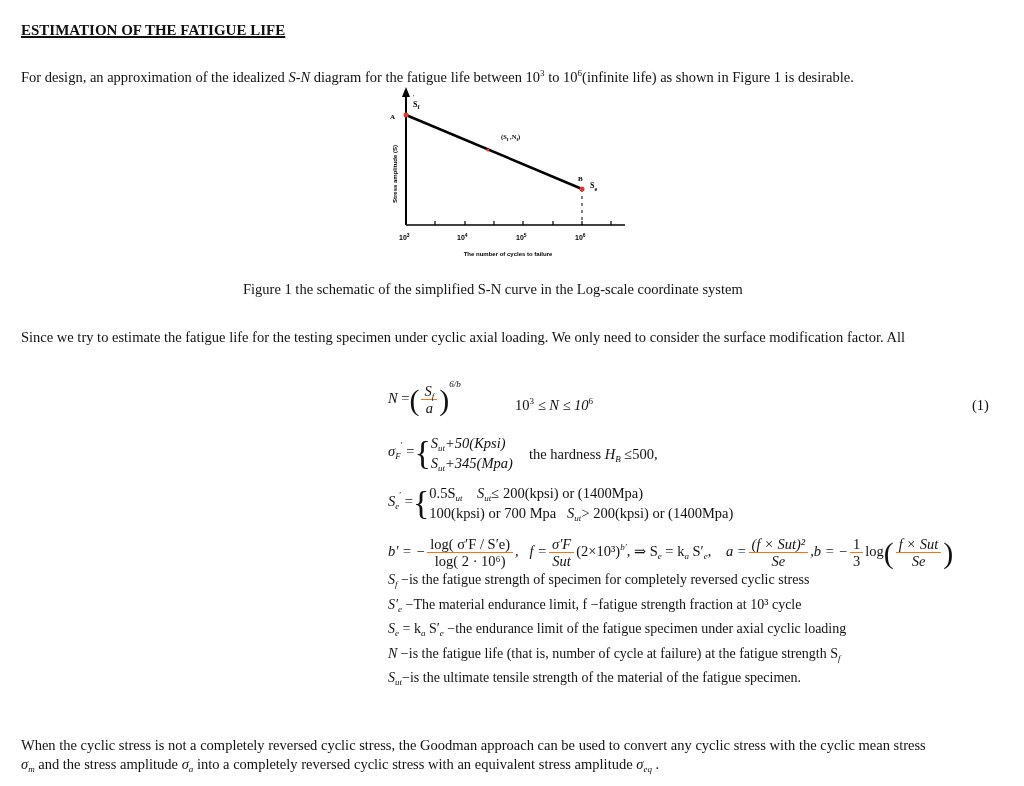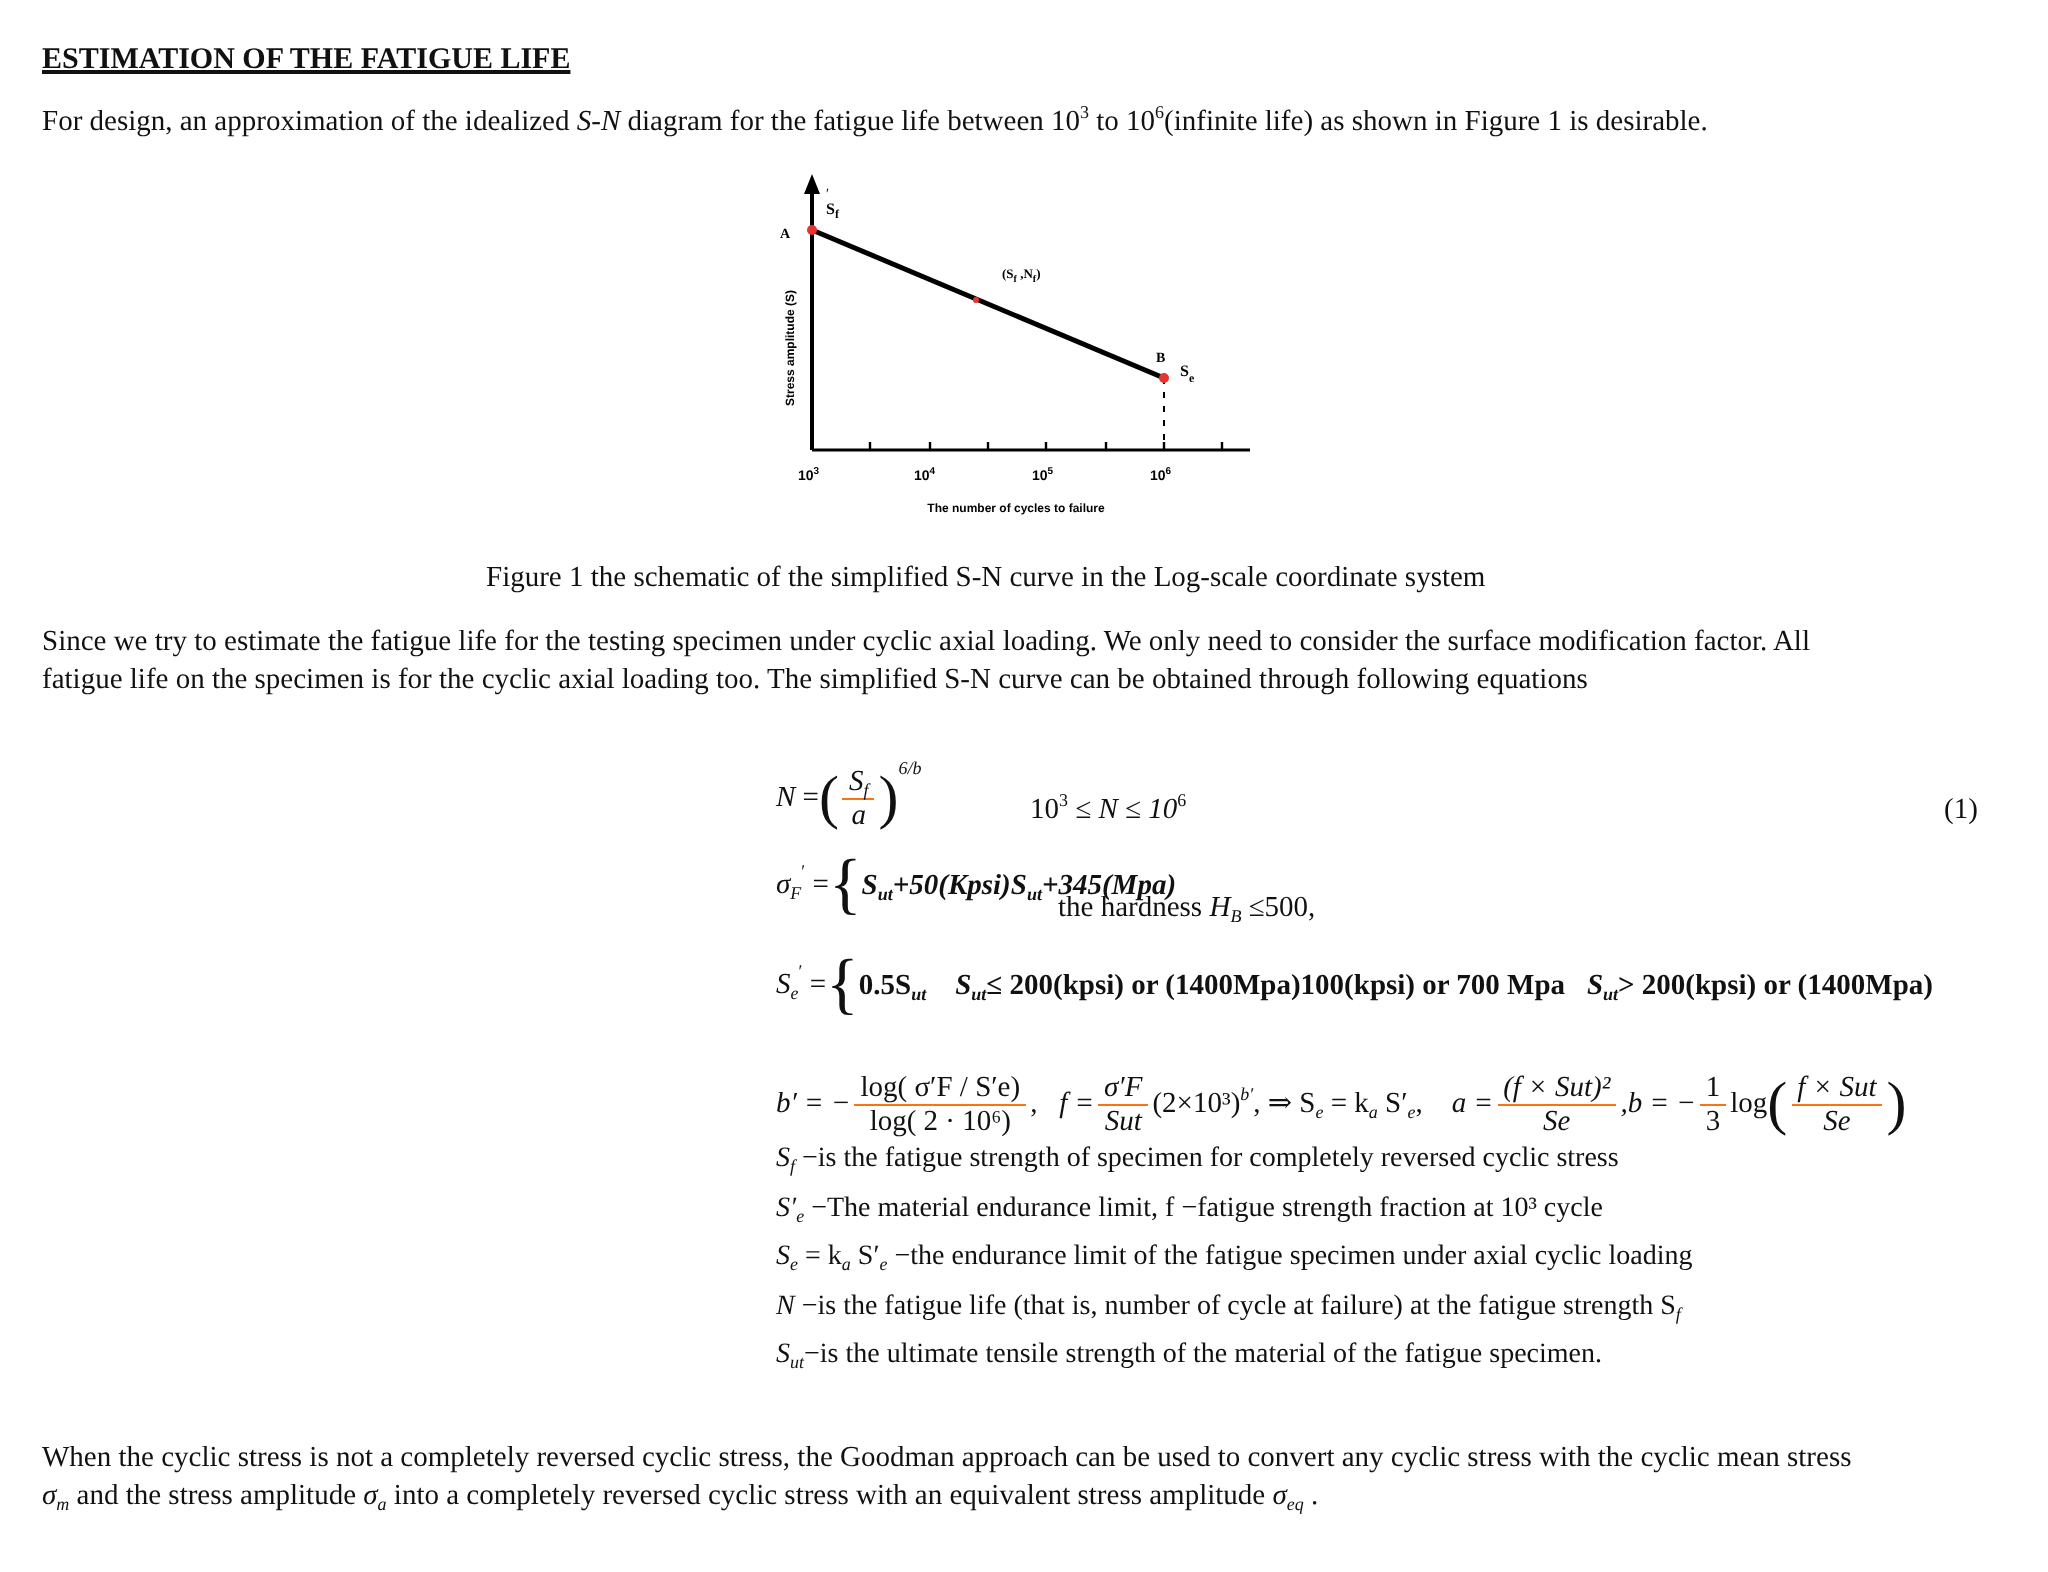--- a/index.html
+++ b/index.html
@@ -6,33 +6,33 @@
   body {
     width: 1024px; height: 786px; position: relative; overflow: hidden;
     font-family: "Liberation Serif", "DejaVu Serif", serif;
     color: #111111; font-size: 14.5px;
   }
   .abs { position: absolute; white-space: nowrap; }
   .title {
     left: 21px; top: 22px; font-weight: bold; font-size: 15px;
     text-decoration: underline; text-decoration-thickness: 1.5px;
   }
-  .para { left: 21px; font-size: 14.5px; line-height: 18.5px; }
+  .para { left: 21px; font-size: 14.5px; line-height: 18.5px; margin-top: 16px; }
   i, .it { font-style: italic; }
   sup { font-size: 9px; vertical-align: 6px; line-height: 0; }
   sub { font-size: 9px; vertical-align: -3px; line-height: 0; }
   .figure { left: 385px; top: 85px; width: 250px; height: 180px; }
   .caption { left: 243px; top: 281px; font-size: 14.5px; }
   .eq { font-size: 14.5px; }
   .frac { display: inline-flex; flex-direction: column; align-items: center; vertical-align: middle; margin: 0 2px; }
   .frac .num { border-bottom: 1px solid #f97316; padding: 0 3px; line-height: 16px; }
   .frac .den { padding: 0 3px; line-height: 16px; }
   .bigparen { font-size: 30px; font-weight: 200; vertical-align: middle; line-height: 0; }
   .brace { font-size: 34px; font-weight: 200; line-height: 0; vertical-align: middle; }
-  .cases { display: inline-flex; flex-direction: row; vertical-align: middle; line-height: 20px; font-weight: bold; }
+  .cases { display: inline-flex; flex-direction: column; vertical-align: middle; line-height: 20px; }
   .defs { font-size: 14px; line-height: 24.5px; }
   .eqnum { left: 972px; top: 397px; }
 </style>
 </head>
 <body>
 
 <div class="abs title">ESTIMATION OF THE FATIGUE LIFE</div>
 
 <div class="abs para" style="top:52px;">
   <span>For design, an approximation of the idealized </span><i>S-N</i><span> diagram for the fatigue life between 10</span><sup>3</sup><span> to 10</span><sup>6</sup><span>(infinite life) as shown in Figure 1 is desirable.</span>
@@ -76,21 +76,20 @@
     </g>
     <text x="123" y="171" text-anchor="middle" font-size="6" font-weight="bold" font-family="Liberation Sans, sans-serif">The number of cycles to failure</text>
     <text x="0" y="0" transform="translate(12,118) rotate(-90)" font-size="6" font-weight="bold" font-family="Liberation Sans, sans-serif">Stress amplitude (S)</text>
   </svg>
 </div>
 
 <div class="abs caption">Figure 1 the schematic of the simplified S-N curve in the Log-scale coordinate system</div>
 
 <div class="abs para" style="top:312px;">
   <div>Since we try to estimate the fatigue life for the testing specimen under cyclic axial loading.  We only need to consider the surface modification factor.  All</div>
-  <div>fatigue life on the specimen is for the cyclic axial loading too.   The simplified S-N curve can be obtained through following equations</div>
 </div>
 
 <div class="abs eq" style="left:388px; top:383px;">
   <i>N</i> =<span class="bigparen">(</span><span class="frac">
       <span class="num"><i>S</i><sub><i>f</i></sub></span>
       <span class="den"><i>a</i></span>
     </span><span class="bigparen">)</span><sup style="vertical-align:16px;"><i>6/b</i></sup>
 </div>
 <div class="abs eq" style="left:515px; top:397px;">
   <span>10</span><sup>3</sup><i> ≤ N ≤ 10</i><sup>6</sup>

